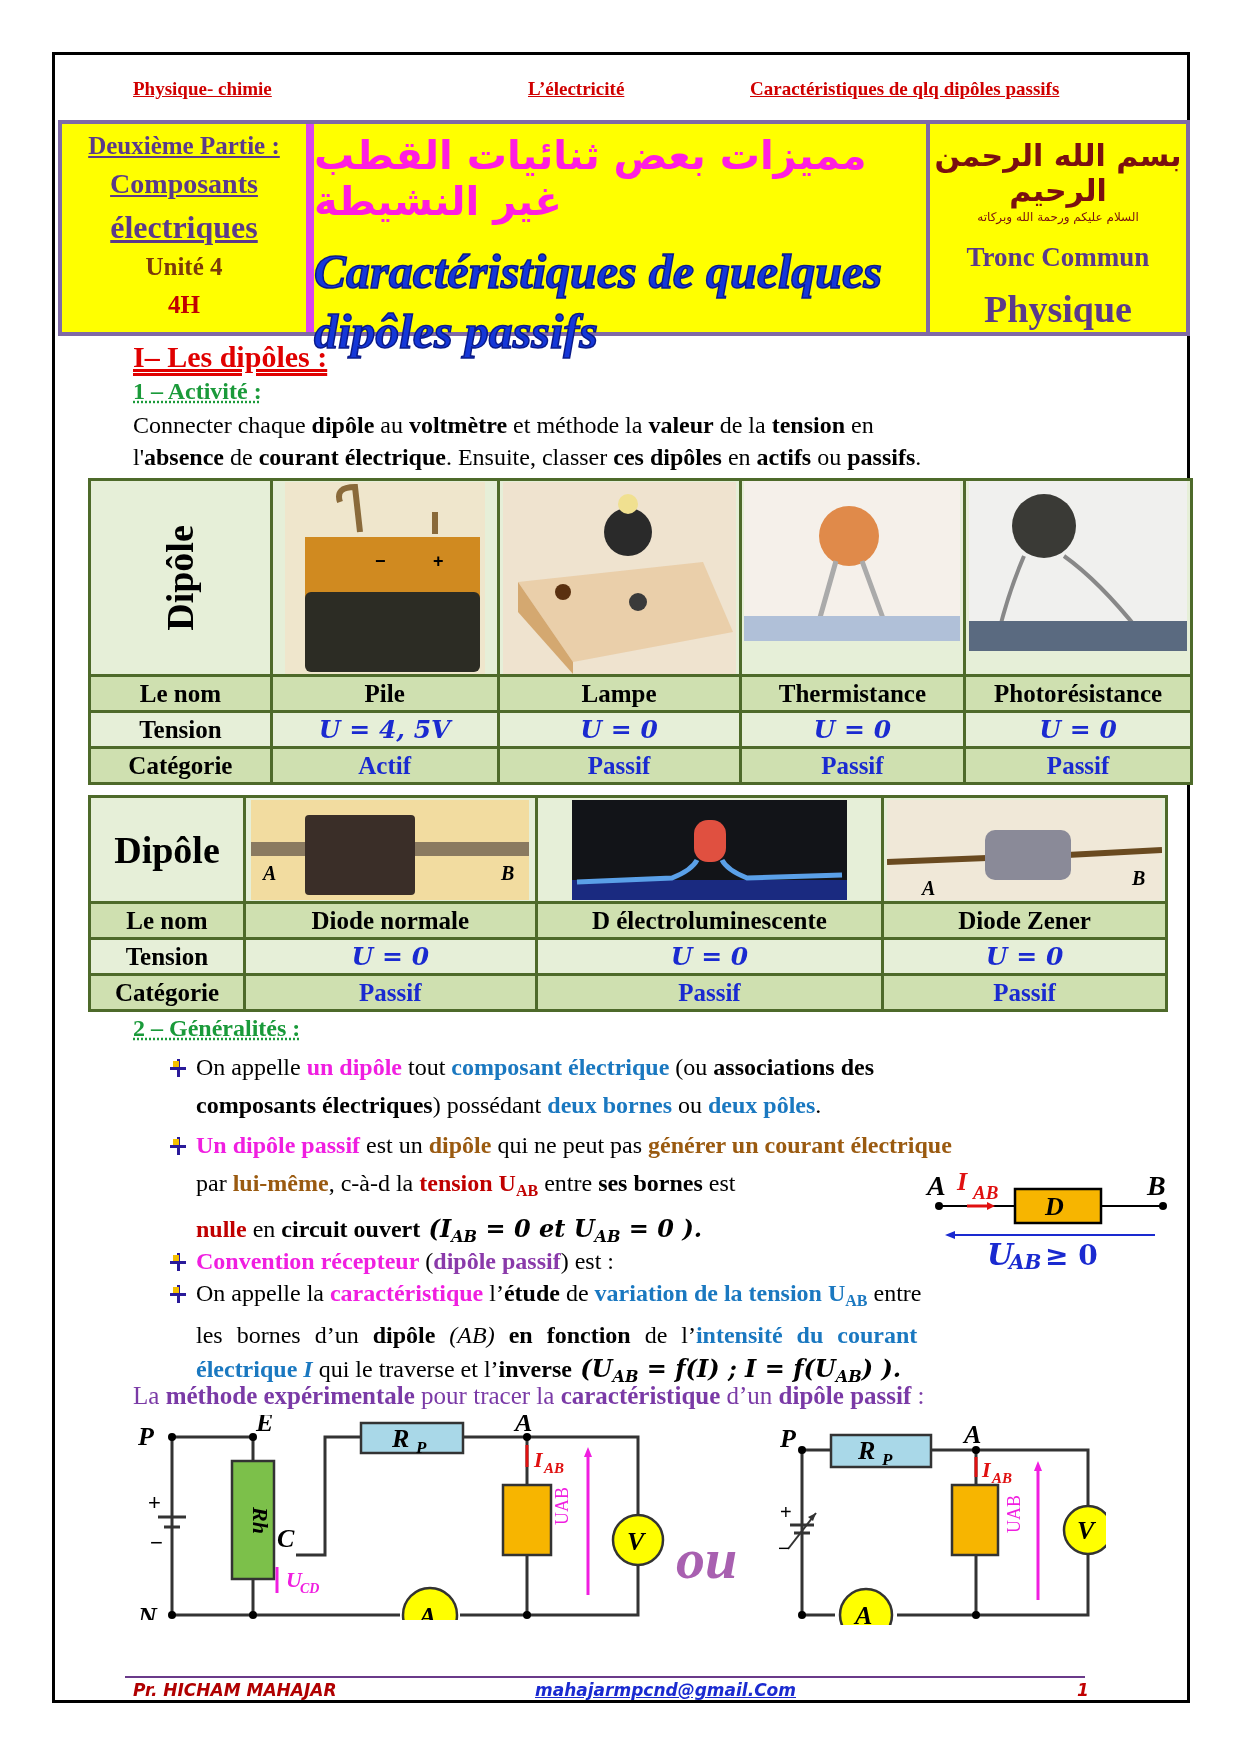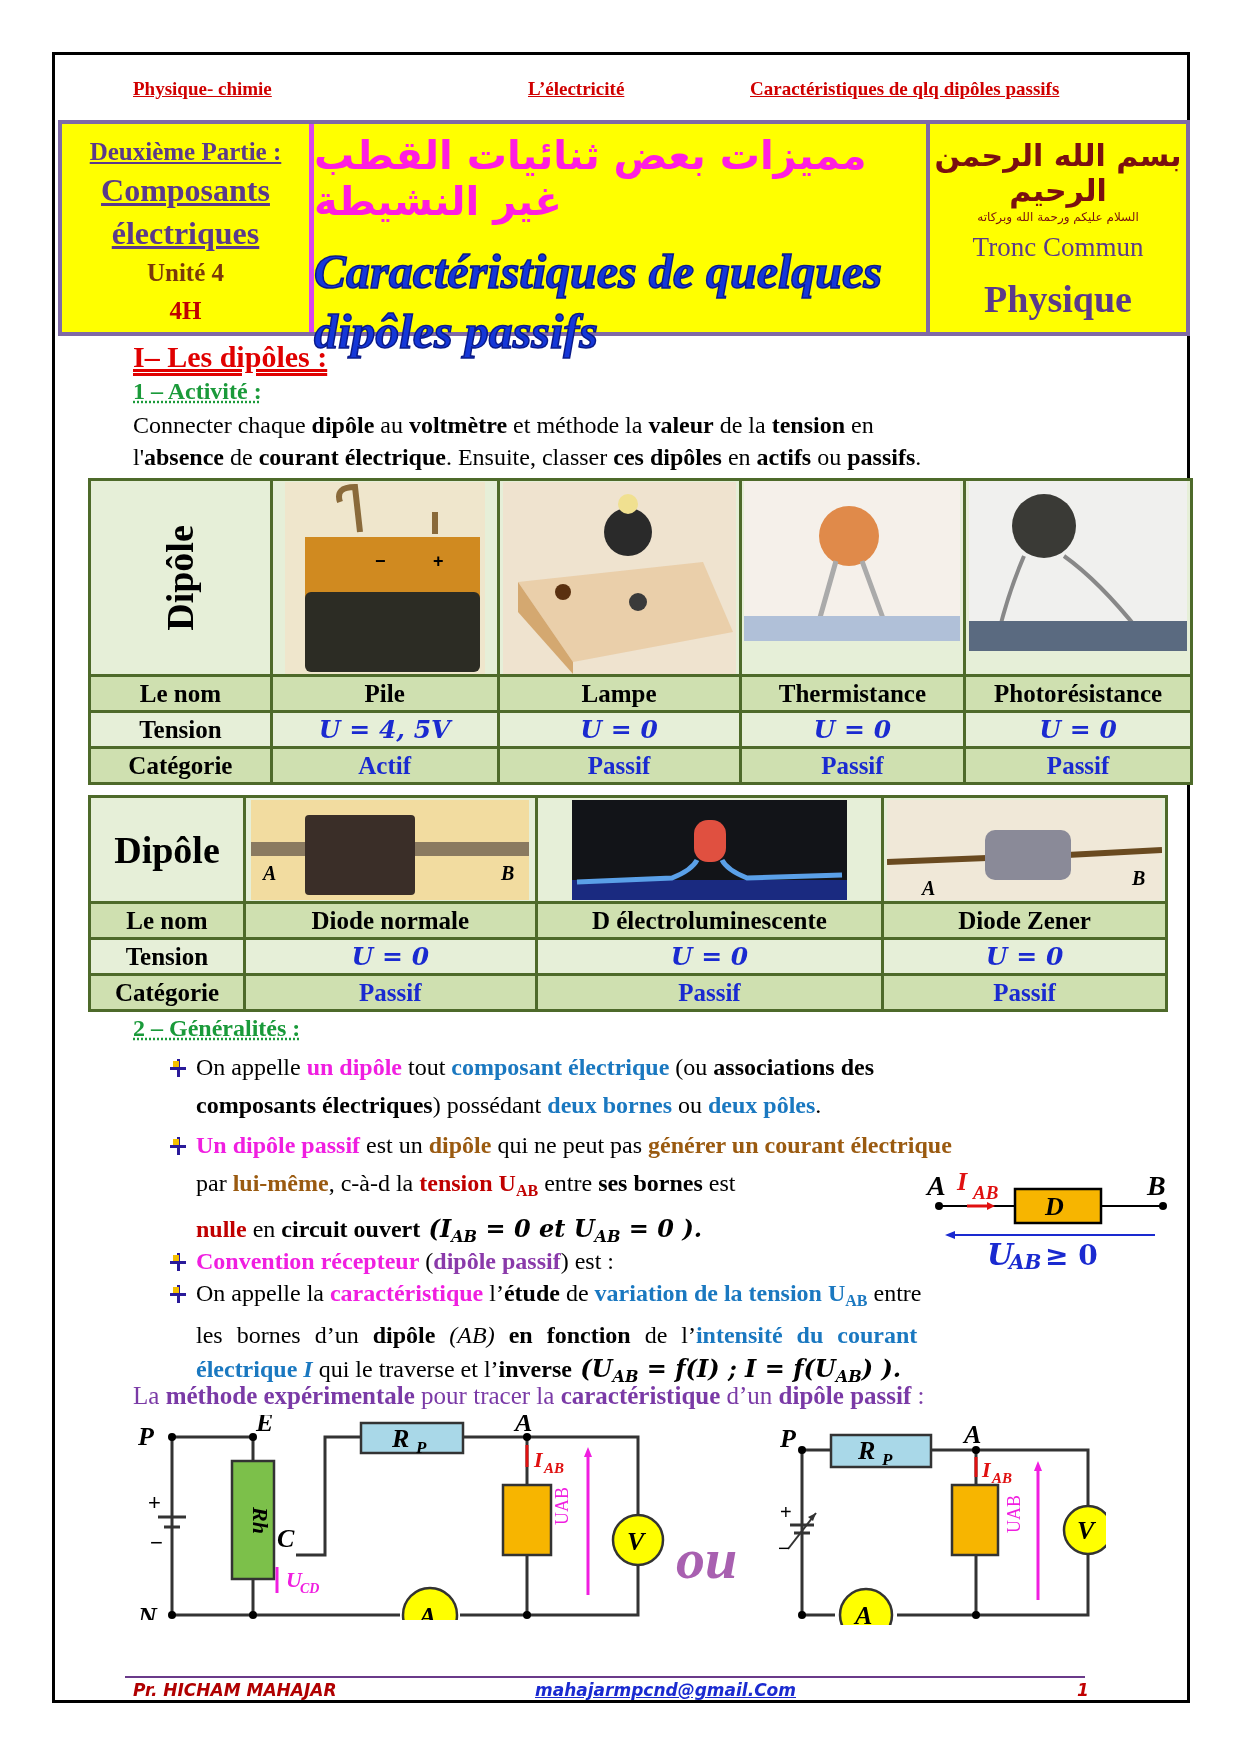--- a/index.html
+++ b/index.html
@@ -1,21 +1,21 @@
 <!DOCTYPE html>
 <html><head>
 <meta charset="utf-8">
 <style>
   *{box-sizing:border-box;margin:0;padding:0}
   body{width:1240px;height:1754px;background:#fff;font-family:"Liberation Serif",serif;position:relative;overflow:hidden;color:#000}
   .frame{position:absolute;left:52px;top:52px;width:1138px;height:1651px;border:3px solid #000}
   .abs{position:absolute}
   .hdr{top:78px;font-size:19px;font-weight:bold;color:#d00000;text-decoration:underline;white-space:nowrap}
   .titlebox{position:absolute;left:58px;top:120px;width:1132px;height:216px;background:#ffff00;border:4px solid #7f6aa6;display:flex}
-  .tb-left{width:252px;border-right:5px solid #d946ef;text-align:center;padding-top:12px}
+  .tb-left{width:252px;border-right:8px solid #d946ef;text-align:center;padding-top:6px}
   .tb-mid{flex:1;border-right:4px solid #7f6aa6;text-align:left}
   .tb-right{width:256px;text-align:center}
   .u{text-decoration:underline}
   .pl{color:#5b3a8a}
   .ar{font-size:40px;color:#ff1ee0;font-weight:bold;margin-top:8px;direction:rtl;font-family:"DejaVu Sans",sans-serif}
   .fancy{font-family:"Liberation Serif",serif;font-style:italic;font-weight:bold;font-size:48px;color:#1537d8;-webkit-text-stroke:1.5px #0a1a8a;line-height:60px}
   .h1{font-size:30px;font-weight:bold;color:#e00000;text-decoration:underline double}
   .h2{font-size:24px;font-weight:bold;color:#1a9a3a;text-decoration:underline dotted}
   .p{font-size:24px;line-height:34px}
   b{font-weight:bold}
@@ -43,34 +43,34 @@
 
 <div class="frame"></div>
 
 <div class="abs hdr" style="left:133px">Physique- chimie</div>
 <div class="abs hdr" style="left:528px">L’électricité</div>
 <div class="abs hdr" style="left:750px">Caractéristiques de qlq dipôles passifs</div>
 
 <div class="titlebox">
   <div class="tb-left">
     <div class="u pl" style="font-size:25px;font-weight:bold;line-height:32px">Deuxième Partie :</div>
-    <div class="u pl" style="font-size:32px;font-weight:bold;line-height:44px">Composants</div>
+    <div class="u pl" style="font-size:28px;font-weight:bold;line-height:44px">Composants</div>
     <div class="u pl" style="font-size:32px;font-weight:bold;line-height:42px">électriques</div>
     <div style="font-size:25px;font-weight:bold;color:#7a3a0a;line-height:38px">Unité 4</div>
     <div style="font-size:25px;font-weight:bold;color:#c00000;line-height:38px">4H</div>
   </div>
   <div class="tb-mid">
     <div class="ar">مميزات بعض ثنائيات القطب غير النشيطة</div>
     <div class="fancy" style="margin-top:18px">Caractéristiques de quelques</div>
     <div class="fancy">dipôles passifs</div>
   </div>
   <div class="tb-right">
     <div style="font-family:'DejaVu Sans',sans-serif;font-size:30px;color:#7a1010;margin-top:14px;font-weight:bold">بسم الله الرحمن الرحيم</div>
     <div style="font-family:'DejaVu Sans',sans-serif;font-size:12px;color:#7a1010;margin-top:2px">السلام عليكم ورحمة الله وبركاته</div>
-    <div class="pl" style="font-size:27px;font-weight:normal;margin-top:8px">Tronc Commun</div>
+    <div class="pl" style="font-size:27px;font-weight:bold;margin-top:18px">Tronc Commun</div>
     <div class="pl" style="font-size:38px;font-weight:bold;margin-top:14px">Physique</div>
   </div>
 </div>
 
 <div class="abs h1" style="left:133px;top:340px">I– Les dipôles :</div>
 <div class="abs h2" style="left:133px;top:378px">1 – Activité :</div>
 <div class="abs p" style="left:133px;top:408px;white-space:nowrap" id="act1"><span>Connecter chaque </span><b>dipôle</b><span> au </span><b>voltmètre</b><span> et méthode la </span><b>valeur</b><span> de la </span><b>tension</b><span> en</span></div>
 <div class="abs p" style="left:133px;top:440px;white-space:nowrap" id="act2"><span>l'</span><b>absence</b><span> de </span><b>courant électrique</b><span>. Ensuite, classer </span><b>ces dipôles</b><span> en </span><b>actifs</b><span> ou </span><b>passifs</b><span>.</span></div>
 
 <table style="left:88px;top:478px;width:1105px">

